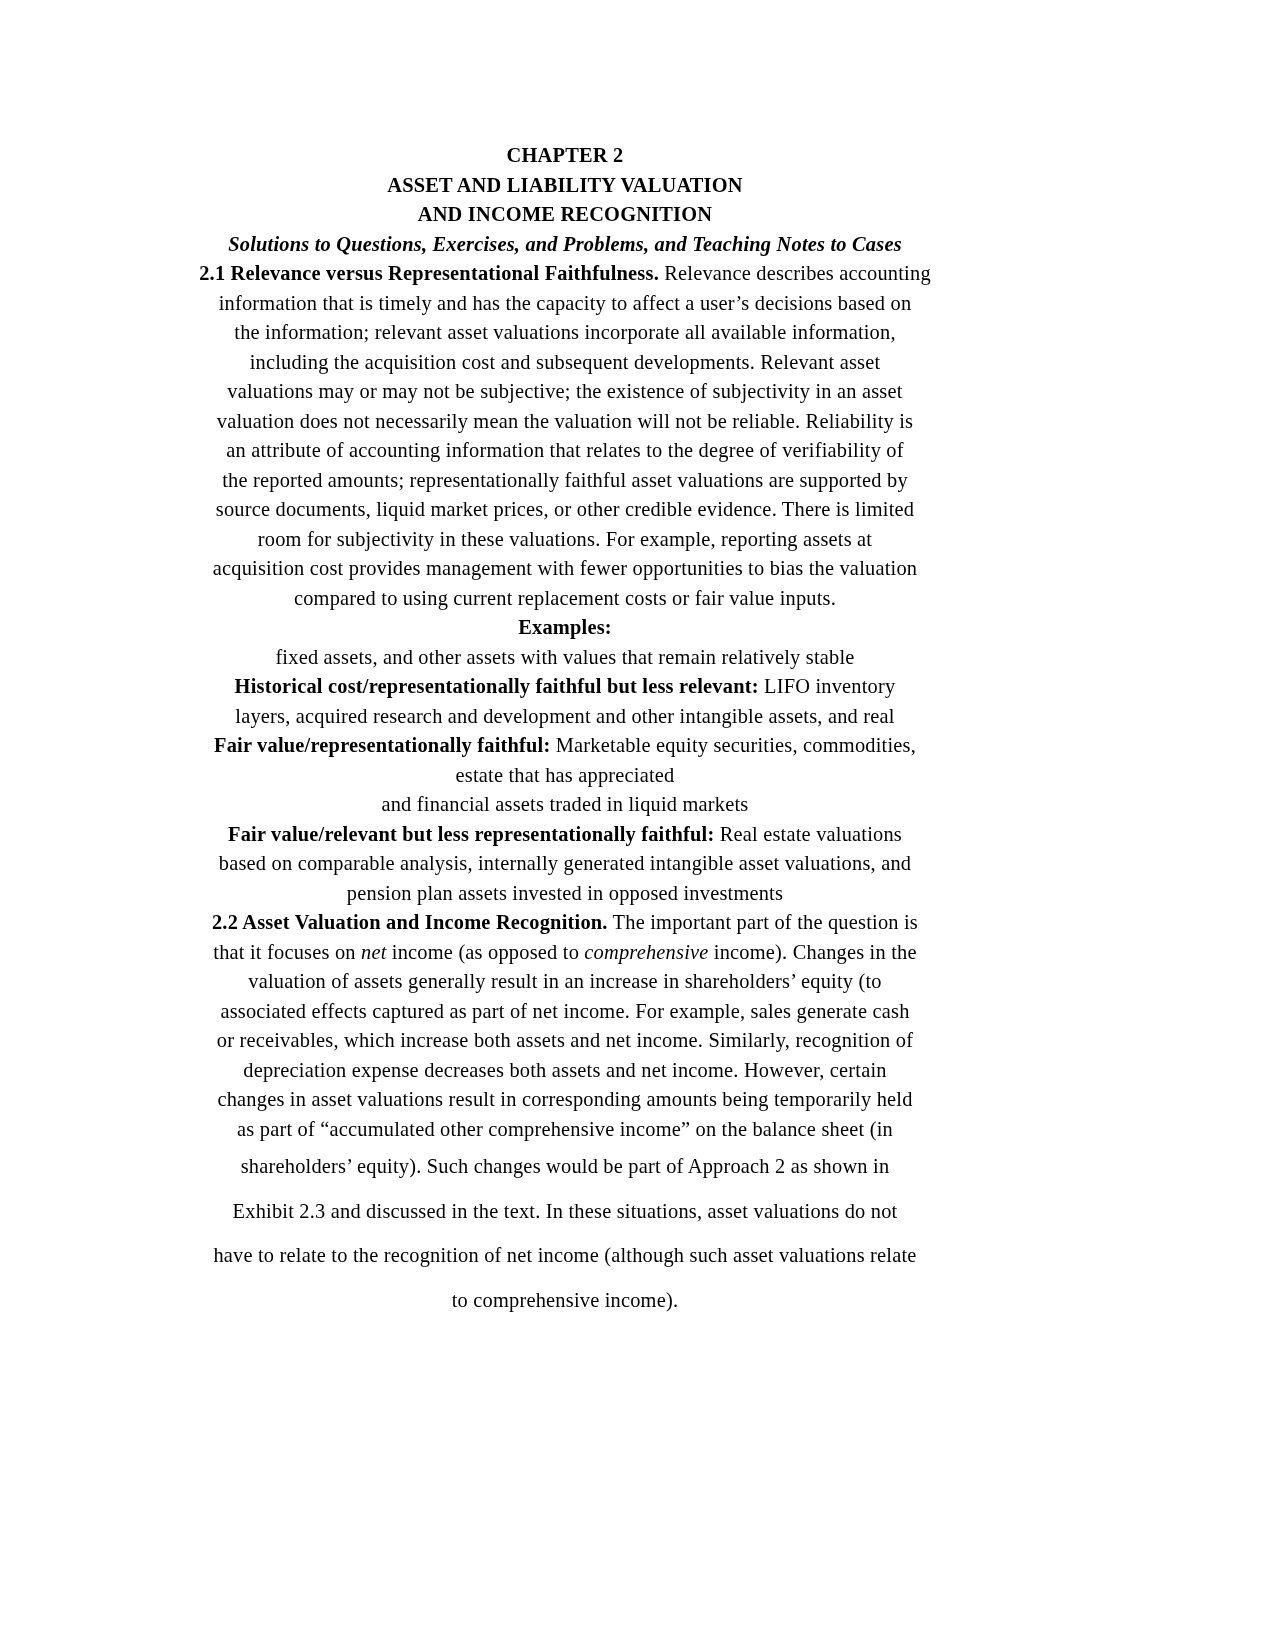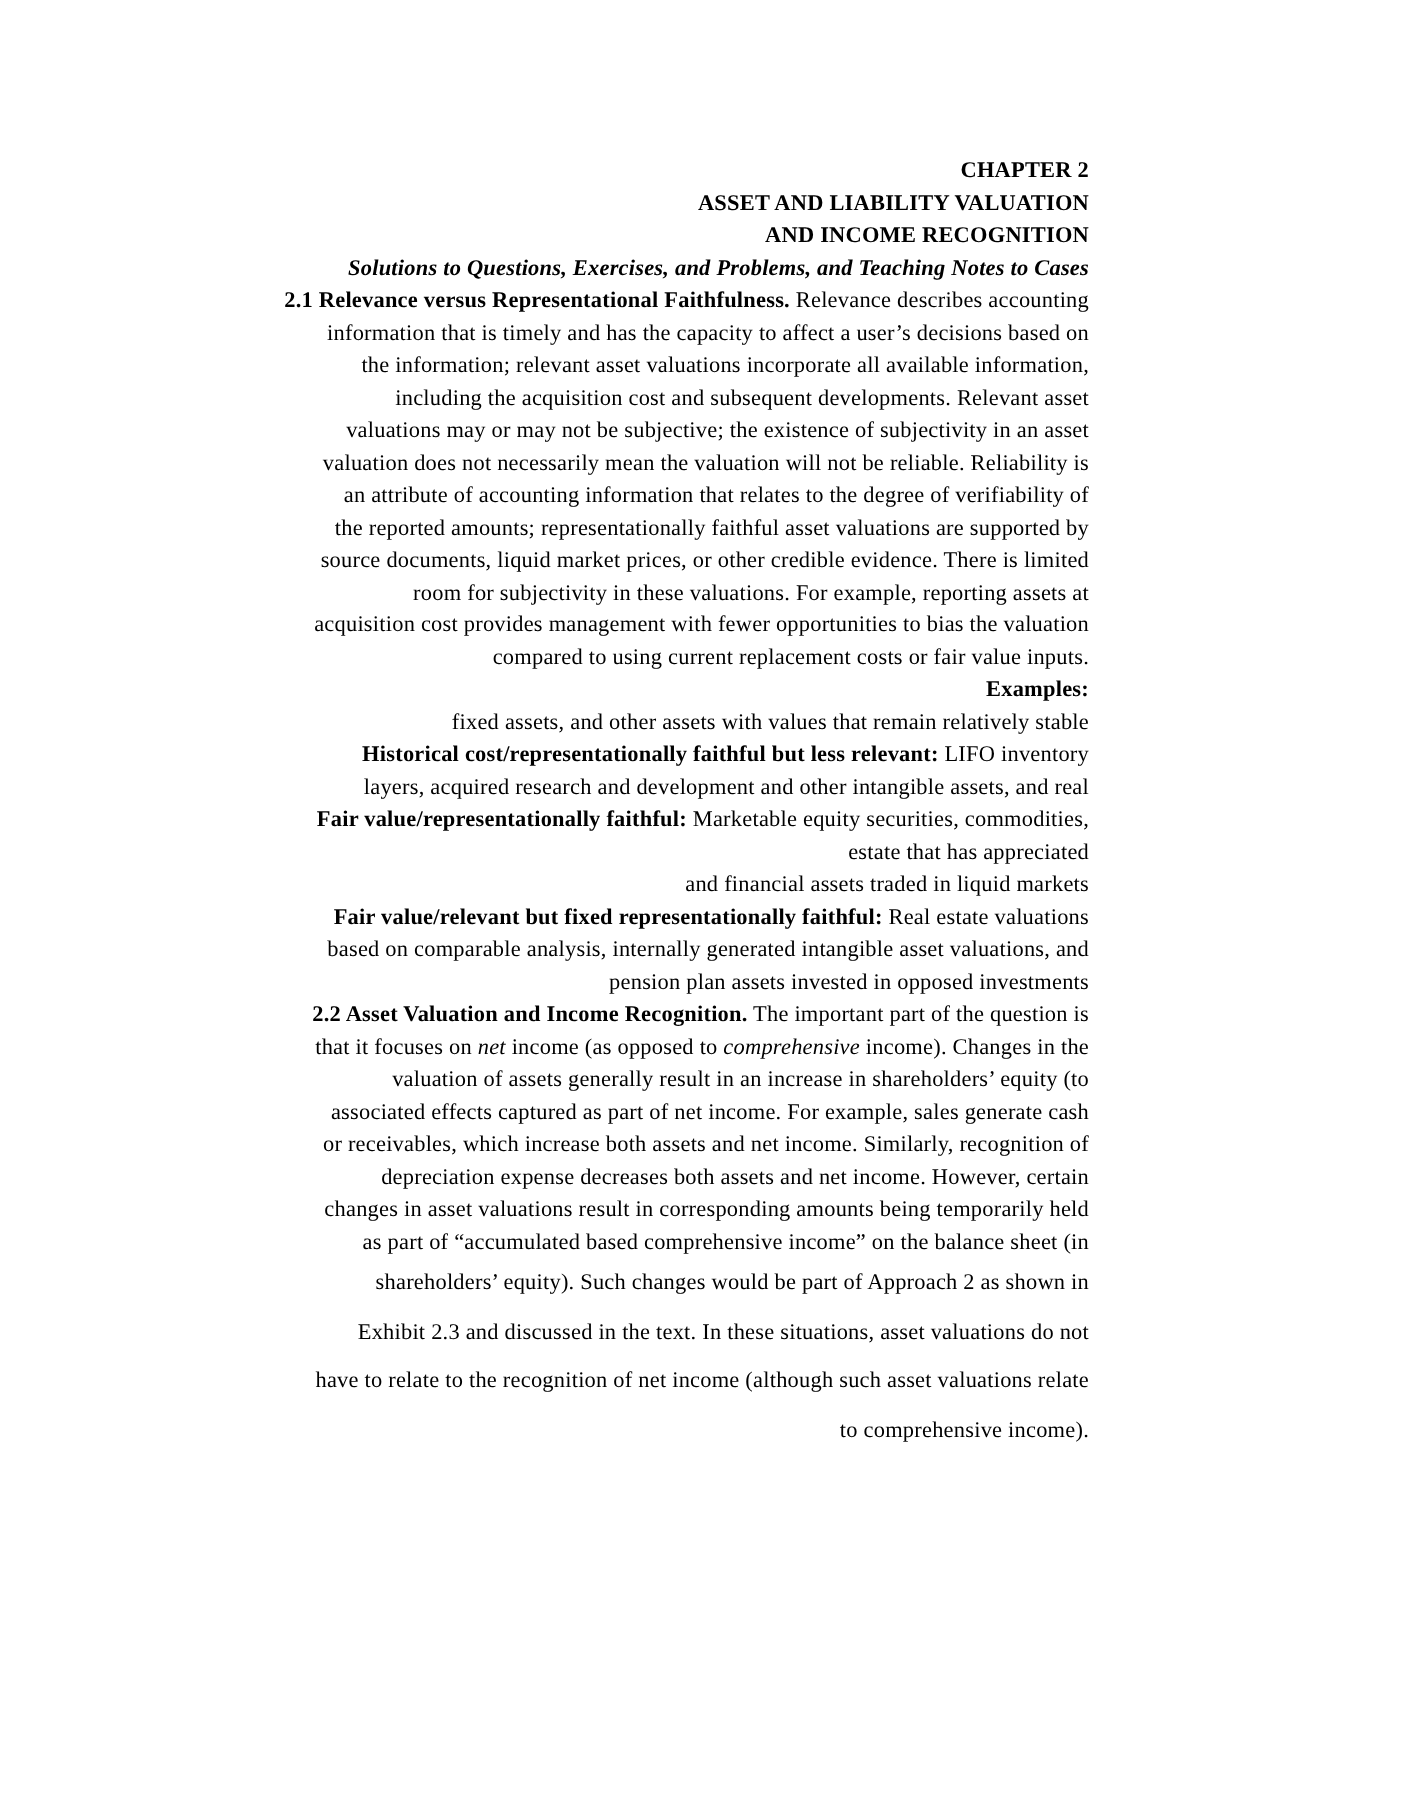--- a/index.html
+++ b/index.html
@@ -31,21 +31,21 @@
     top: 141px;
     width: 850px;
   }
   
   .ln {
     display: block;
     font-size: 20.4px;
     line-height: 29.5px;
     white-space: pre-wrap;
     letter-spacing: 0.01em;
-    text-align: right;
+    text-align: center;
   }
   
   .ln.head {
     font-weight: bold;
   }
   .ln.subhead {
     font-weight: bold;
     font-style: italic;
   }
   
@@ -83,34 +83,34 @@
 
     <span class="ln">fixed assets, and other assets with values that remain relatively stable</span>
 
     <span class="ln"><span class="b">Historical cost/representationally faithful but less relevant:</span><span> LIFO inventory</span></span>
     <span class="ln">layers, acquired research and development and other intangible assets, and real</span>
     <span class="ln"><span class="b">Fair value/representationally faithful:</span><span> Marketable equity securities, commodities,</span></span>
 
     <span class="ln">estate that has appreciated</span>
     <span class="ln">and financial assets traded in liquid markets</span>
 
-    <span class="ln"><span class="b">Fair value/relevant but fixed representationally faithful:</span><span> Real estate valuations</span></span>
+    <span class="ln"><span class="b">Fair value/relevant but less representationally faithful:</span><span> Real estate valuations</span></span>
     <span class="ln">based on comparable analysis, internally generated intangible asset valuations, and</span>
     <span class="ln">pension plan assets invested in opposed investments</span>
 
     <span class="ln"><span class="b">2.2 Asset Valuation and Income Recognition.</span><span> The important part of the question is</span></span>
 
     <span class="ln"><span>that it focuses on </span><span class="i">net</span><span> income (as opposed to </span><span class="i">comprehensive</span><span> income). Changes in the</span></span>
 
     <span class="ln">valuation of assets generally result in an increase in shareholders’ equity (to</span>
     <span class="ln">associated effects captured as part of net income. For example, sales generate cash</span>
     <span class="ln">or receivables, which increase both assets and net income. Similarly, recognition of</span>
     <span class="ln">depreciation expense decreases both assets and net income. However, certain</span>
     <span class="ln">changes in asset valuations result in corresponding amounts being temporarily held</span>
-    <span class="ln">as part of “accumulated based comprehensive income” on the balance sheet (in</span>
+    <span class="ln">as part of “accumulated other comprehensive income” on the balance sheet (in</span>
 
     <span class="ln loose">shareholders’ equity). Such changes would be part of Approach 2 as shown in</span>
     <span class="ln loose">Exhibit 2.3 and discussed in the text. In these situations, asset valuations do not</span>
     <span class="ln loose">have to relate to the recognition of net income (although such asset valuations relate</span>
     <span class="ln loose">to comprehensive income).</span>
 
   </div>
 </div>
 
 </body></html>

